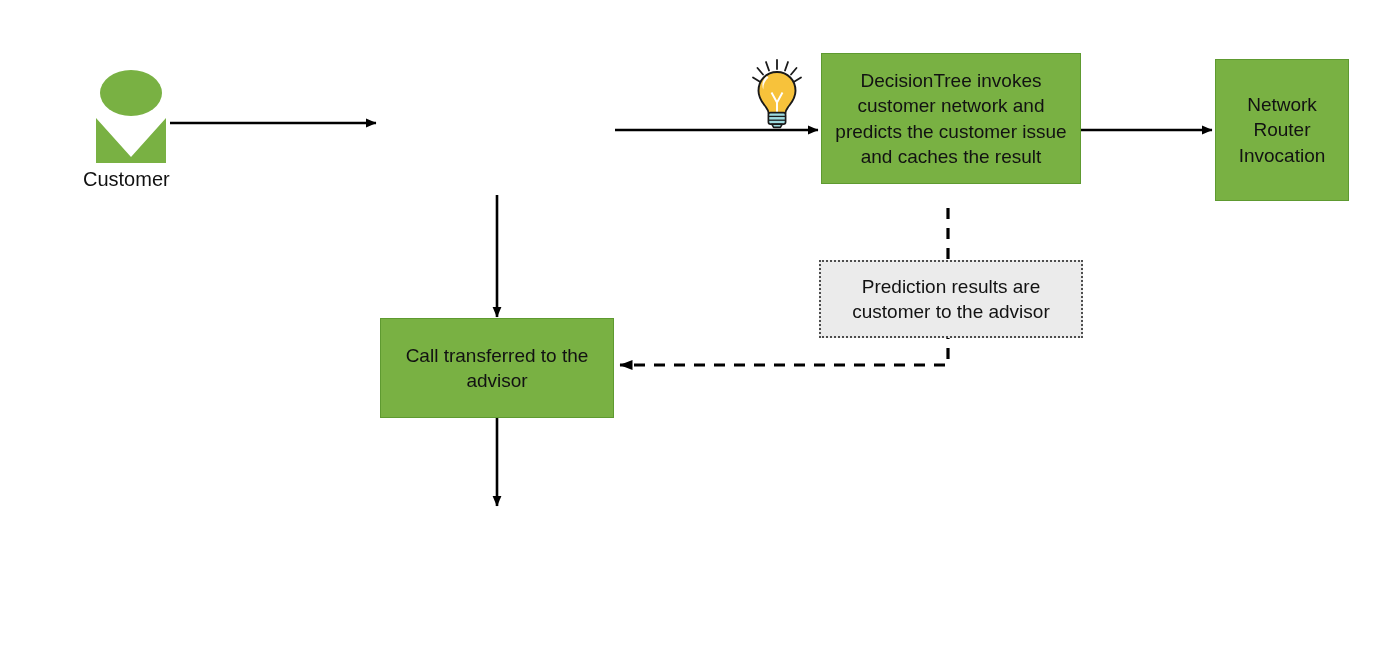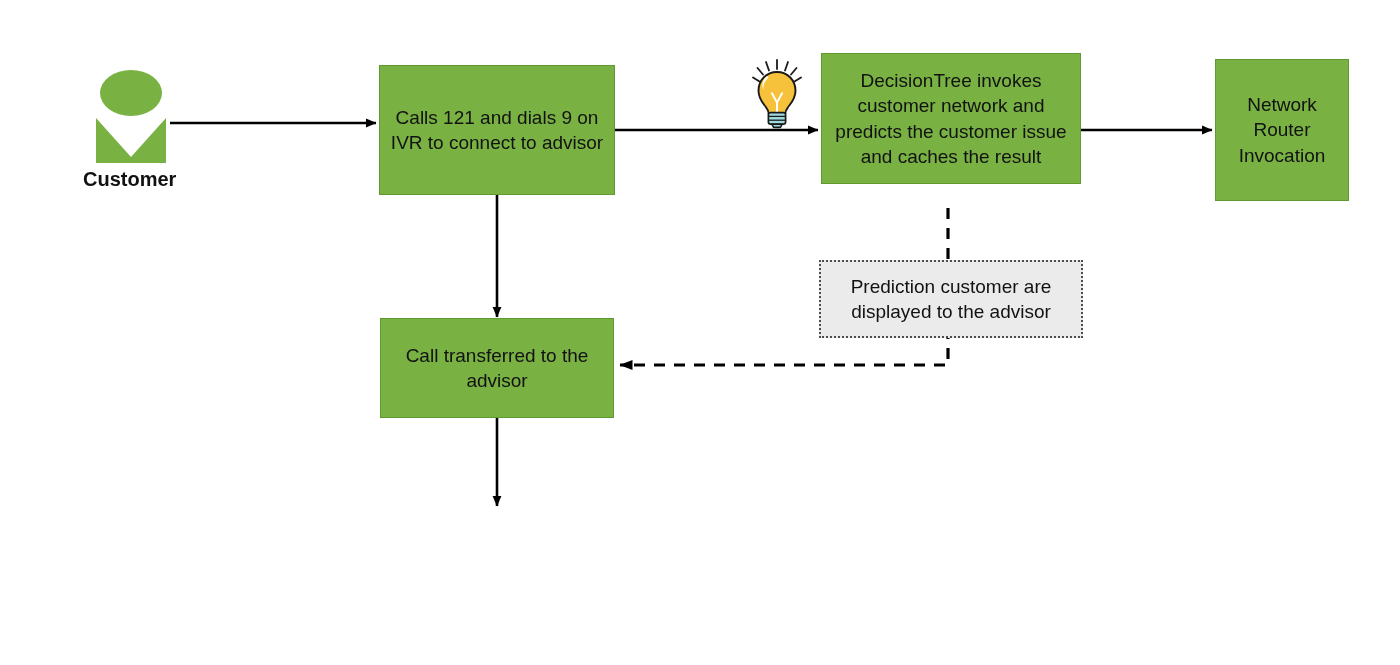--- a/index.html
+++ b/index.html
@@ -49,21 +49,20 @@
     font-size: 19px;
     z-index: 4;
     padding: 2px 6px;
   }
   .actor-label {
     position: absolute;
     font-size: 20px;
     color: #111111;
     white-space: nowrap;
     z-index: 3;
-    font-weight: bold;
   }
   .svg-layer {
     position: absolute;
     left: 0;
     top: 0;
     width: 1400px;
     height: 665px;
   }
   .svg-edges { z-index: 2; }
   .svg-actor { z-index: 3; }
@@ -98,30 +97,29 @@
   </svg>
 
   <svg class="svg-layer svg-actor" viewBox="0 0 1400 665" xmlns="http://www.w3.org/2000/svg">
     <ellipse cx="131" cy="93" rx="31" ry="23" fill="#79B143"></ellipse>
     <path d="M96,118 L131,118 L131,118 L166,118 L166,163 L96,163 Z
              M96,118 L131,157 L166,118 Z" fill="#79B143" fill-rule="evenodd"></path>
   </svg>
 
   <div class="actor-label" style="left:83px; top:168px;">Customer</div>
 
-  <div class="node" style="left:379px; top:65px; width:236px; height:130px;">Calls 121 and dials 9 on IVR to connect to advisor</div>
 
   <div class="node" style="left:821px; top:53px; width:260px; height:131px;">DecisionTree invokes customer network and predicts the customer issue and caches the result</div>
 
   <div class="node" style="left:1215px; top:59px; width:134px; height:142px;">Network Router Invocation</div>
 
   <div class="node" style="left:380px; top:318px; width:234px; height:100px;">Call transferred to the advisor</div>
 
 
-  <div class="note" style="left:819px; top:260px; width:264px; height:78px;">Prediction customer are displayed to the advisor</div>
+  <div class="note" style="left:819px; top:260px; width:264px; height:78px;">Prediction results are customer to the advisor</div>
 
   <svg class="svg-layer svg-bulb" viewBox="0 0 1400 665" xmlns="http://www.w3.org/2000/svg">
     <g transform="translate(777,92)">
 
       <g stroke="#1A1A1A" stroke-width="1.8" stroke-linecap="round">
         <line x1="0" y1="-32" x2="0" y2="-23"></line>
         <line x1="-11" y1="-30" x2="-8" y2="-21.5"></line>
         <line x1="11" y1="-30" x2="8" y2="-21.5"></line>
         <line x1="-19.5" y1="-24" x2="-14" y2="-17.5"></line>
         <line x1="19.5" y1="-24" x2="14" y2="-17.5"></line>

